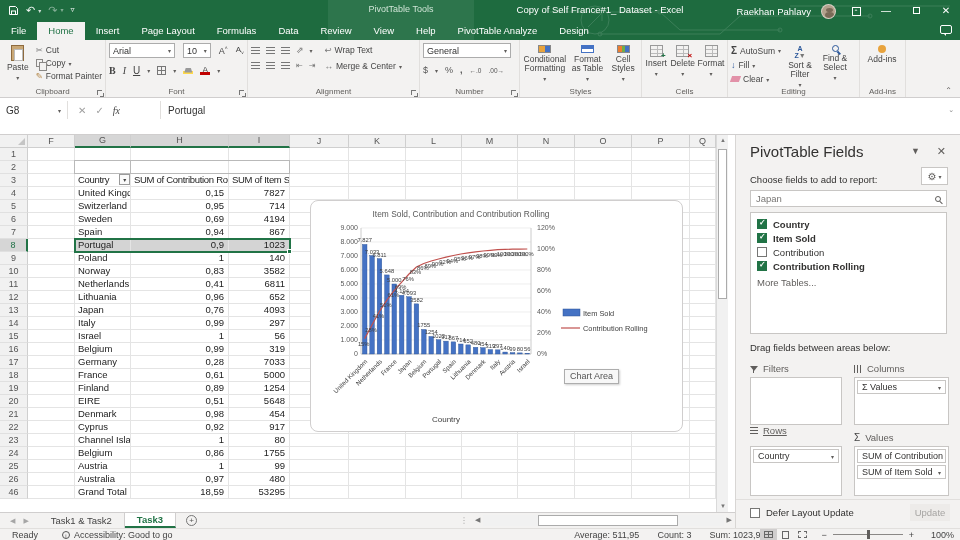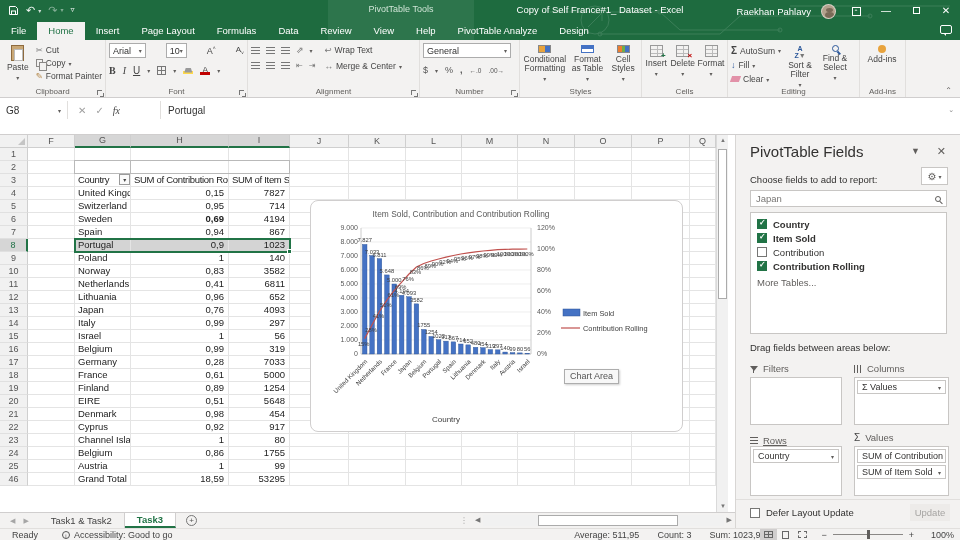--- a/index.html
+++ b/index.html
@@ -270,21 +270,21 @@
         <div class="srow">
             <span style="color:#b5884a;">✎</span>
             <span>Format Painter</span>
           </div>
       </div>
       <div class="rglabel">Clipboard</div>
       <div class="launcher"></div>
     </div>
 
     <div class="rgroup" style="width:142px;flex-direction:column;">
-      <div class="iconrow" style="gap:20px;">
+      <div class="iconrow" style="gap:8px;">
         <div class="sel" style="width:72px;">
             <span>Arial</span>
             <span class="dd">▾</span>
           </div>
         <div class="sel" style="width:30px;">
             <span>10</span>
             <span class="dd">▾</span>
           </div>
         <span style="font-size:9px;">A<sup style="font-size:5px;">˄</sup></span>
         <span style="font-size:8px;">A<sub style="font-size:5px;">˅</sub></span>
@@ -543,21 +543,21 @@
         <div class="gc" style="width: 56px;"></div>
         <div class="gc" style="width: 57px;"></div>
         <div class="gc" style="width: 57px;"></div>
         <div class="gc" style="width: 58px;"></div>
         <div class="gc" style="width: 26px;"></div>
       </div>
       <div class="grow">
         <div class="grh">6</div>
         <div class="gc" style="width: 47px;"></div>
         <div class="gc al" style="width: 56px;">Sweden</div>
-        <div class="gc ar" style="width: 98px; font-weight: bold;">0,69</div>
+        <div class="gc ar" style="width: 98px;">0,69</div>
         <div class="gc ar" style="width: 61px;">4194</div>
         <div class="gc" style="width: 59px;"></div>
         <div class="gc" style="width: 57px;"></div>
         <div class="gc" style="width: 56px;"></div>
         <div class="gc" style="width: 56px;"></div>
         <div class="gc" style="width: 57px;"></div>
         <div class="gc" style="width: 57px;"></div>
         <div class="gc" style="width: 58px;"></div>
         <div class="gc" style="width: 26px;"></div>
       </div>
@@ -830,20 +830,35 @@
         <div class="gc" style="width: 57px;"></div>
         <div class="gc" style="width: 58px;"></div>
         <div class="gc" style="width: 26px;"></div>
       </div>
       <div class="grow">
         <div class="grh">25</div>
         <div class="gc" style="width: 47px;"></div>
         <div class="gc al" style="width: 56px;">Austria</div>
         <div class="gc ar" style="width: 98px;">1</div>
         <div class="gc ar" style="width: 61px;">99</div>
+        <div class="gc" style="width: 59px;"></div>
+        <div class="gc" style="width: 57px;"></div>
+        <div class="gc" style="width: 56px;"></div>
+        <div class="gc" style="width: 56px;"></div>
+        <div class="gc" style="width: 57px;"></div>
+        <div class="gc" style="width: 57px;"></div>
+        <div class="gc" style="width: 58px;"></div>
+        <div class="gc" style="width: 26px;"></div>
+      </div>
+      <div class="grow">
+        <div class="grh">26</div>
+        <div class="gc" style="width: 47px;"></div>
+        <div class="gc al" style="width: 56px;">Australia</div>
+        <div class="gc ar" style="width: 98px;">0,97</div>
+        <div class="gc ar" style="width: 61px;">480</div>
         <div class="gc" style="width: 59px;"></div>
         <div class="gc" style="width: 57px;"></div>
         <div class="gc" style="width: 56px;"></div>
         <div class="gc" style="width: 56px;"></div>
         <div class="gc" style="width: 57px;"></div>
         <div class="gc" style="width: 57px;"></div>
         <div class="gc" style="width: 58px;"></div>
         <div class="gc" style="width: 26px;"></div>
       </div>
       <div class="grow">
@@ -1037,21 +1052,21 @@
     <div class="area-head" style="left:118px;top:228px;">
         <span class="i-cols"></span>
         <span>Columns</span>
       </div>
     <div class="area-box" style="left:118px;top:242px;width:95px;height:48px;" id="area-columns">
         <div class="pill">
           <span>Σ Values</span>
           <span class="dd">▾</span>
         </div>
       </div>
-    <div class="area-head" style="left:14px;top:300px;text-decoration:underline;">
+    <div class="area-head" style="left:14px;top:290px;text-decoration:underline;">
         <span class="i-rows"></span>
         <span>Rows</span>
       </div>
     <div class="area-box" style="left:14px;top:311px;width:92px;height:50px;" id="area-rows">
         <div class="pill">
           <span>Country</span>
           <span class="dd">▾</span>
         </div>
       </div>
     <div class="area-head" style="left:118px;top:297px;">

